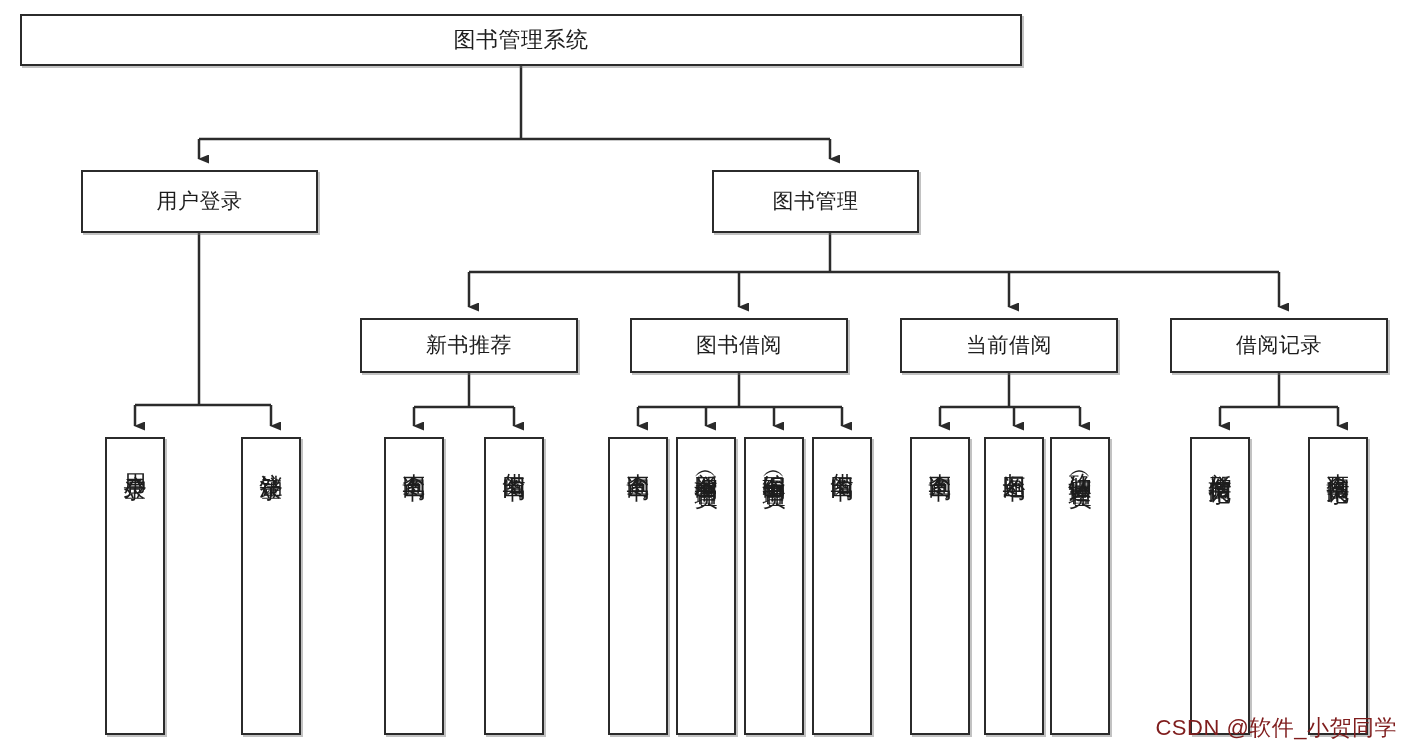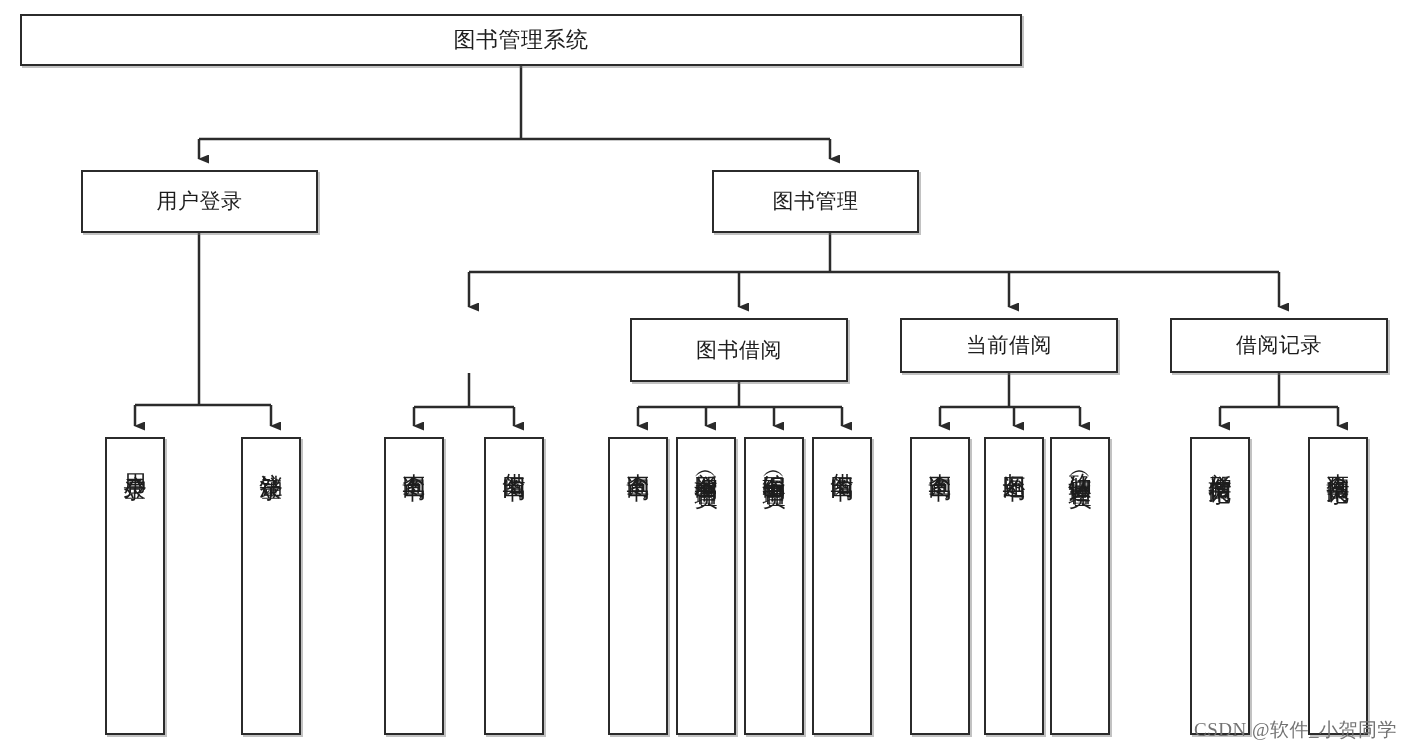--- a/index.html
+++ b/index.html
@@ -5,21 +5,21 @@
   html, body {
     margin: 0;
     padding: 0;
     background: #ffffff;
   }
   #canvas {
     position: relative;
     width: 1405px;
     height: 747px;
     background: #ffffff;
-    font-family: Liberation Serif, serif;
+    font-family: Liberation Sans, sans-serif;
     overflow: hidden;
   }
   svg.wires {
     position: absolute;
     left: 0; top: 0;
     width: 1405px;
     height: 747px;
     pointer-events: none;
   }
   .node {
@@ -55,22 +55,22 @@
     font-size: 23px;
     line-height: 1.0;
     letter-spacing: 2px;
     white-space: normal;
   }
   #root-node .lbl { font-size: 22px; }
   .watermark {
     position: absolute;
     right: 8px;
     bottom: 4px;
-    font-size: 19px;
-    color: #737373;
+    font-size: 22px;
+    color: #7f1d1d;
     letter-spacing: 0.5px;
     white-space: nowrap;
   }
 </style>
 </head>
 <body>
 
 <div id="canvas">
 
   <svg class="wires" viewBox="0 0 1405 747" xmlns="http://www.w3.org/2000/svg">
@@ -127,21 +127,24 @@
     <span class="lbl">图书管理系统</span>
   </div>
 
   <div class="node h" style="left:81px;top:170px;width:237px;height:63px;">
     <span class="lbl">用户登录</span>
   </div>
   <div class="node h" style="left:712px;top:170px;width:207px;height:63px;">
     <span class="lbl">图书管理</span>
   </div>
 
-  <div class="node h" style="left:630px;top:318px;width:218px;height:64px;">
+  <div class="node h" style="left:360px;top:318px;width:218px;height:55px;">
+    <span class="lbl">新书推荐</span>
+  </div>
+  <div class="node h" style="left:630px;top:318px;width:218px;height:55px;">
     <span class="lbl">图书借阅</span>
   </div>
   <div class="node h" style="left:1170px;top:318px;width:218px;height:55px;">
     <span class="lbl">借阅记录</span>
   </div>
   <div class="node h" style="left:900px;top:318px;width:218px;height:55px;">
     <span class="lbl">当前借阅</span>
   </div>
 
   <div class="node v" style="left:105px;top:437px;width:60px;height:298px;">

